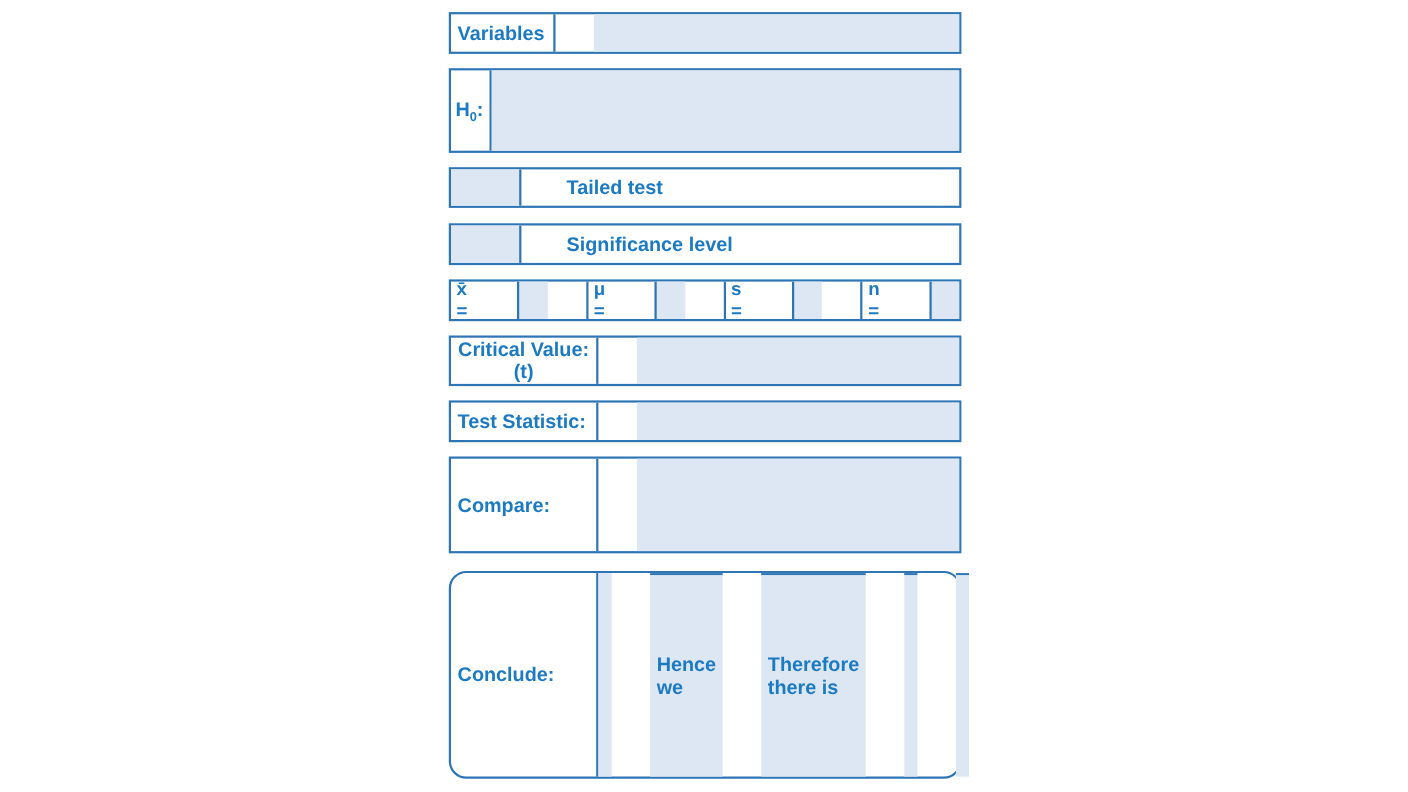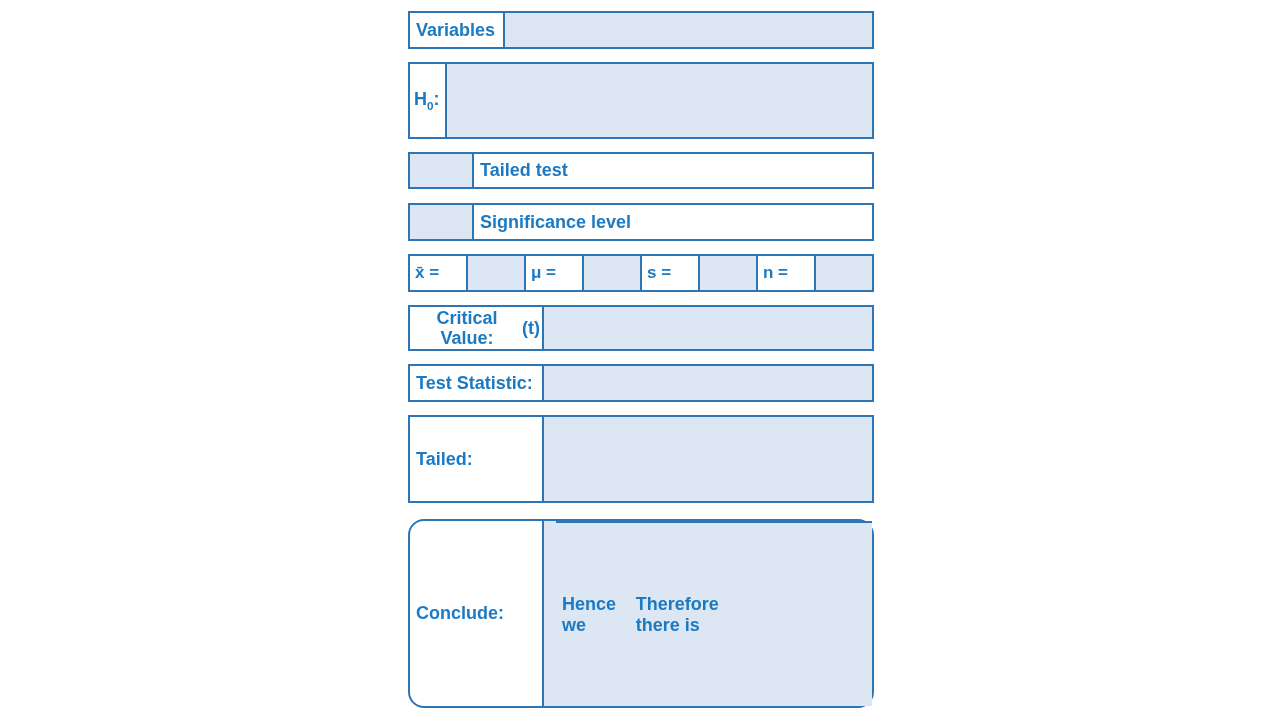--- a/index.html
+++ b/index.html
@@ -5,35 +5,35 @@
   html,body{margin:0;padding:0;}
   body{
     width:1280px;height:720px;background:#ffffff;
     font-family:"Liberation Sans", sans-serif;
     font-weight:bold;color:#1c7ac2;
   }
   .sheet{position:relative;width:1280px;height:720px;overflow:hidden;background:#ffffff;}
   .block{
     position:absolute;left:408px;width:466px;
     border:2px solid #2e75b6;box-sizing:border-box;
-    display:flex;background:#ffffff;font-size:18px;
+    display:flex;background:#ffffff;font-size:18px;gap:35px;
   }
   .col{flex-direction:row;}
   .row{display:flex;flex:1 1 0;min-height:0;}
   .row + .row{border-top:2px solid #2e75b6;}
   .cell{
     display:flex;align-items:center;
     padding:0 6px;box-sizing:border-box;min-width:0;
   }
   .grow{flex:1 1 0;}
   .fill{background:#dce7f3;}
   .rb{border-right:2px solid #2e75b6;}
   sub{font-size:0.65em;line-height:1;}
   .center2{
-    justify-content:center;align-items:center;
+    flex-direction:column;justify-content:center;align-items:center;
     line-height:20px;text-align:center;padding:0 2px;
   }
   #stats-row .cell{font-size:17px;padding:0 5px;}
   #stats-row .cell + .cell{border-left:2px solid #2e75b6;}
 </style>
 </head>
 <body>
 
 <div class="sheet">
 
@@ -88,21 +88,21 @@
 
   <div class="block" style="top:364px;height:38px;">
     <div class="cell rb" style="width:134px;">
       <span>Test Statistic:</span>
     </div>
     <div class="cell grow fill"></div>
   </div>
 
   <div class="block" style="top:415px;height:88px;">
     <div class="cell rb" style="width:134px;">
-      <span>Tailed:</span>
+      <span>Compare:</span>
     </div>
     <div class="cell grow fill"></div>
   </div>
 
   <div class="block col" style="top:519px;height:189px;padding:0;border-radius:16px;">
     <div class="row">
       <div class="cell rb" style="width:134px;">
         <span>Conclude:</span>
       </div>
       <div class="cell grow fill"></div>

